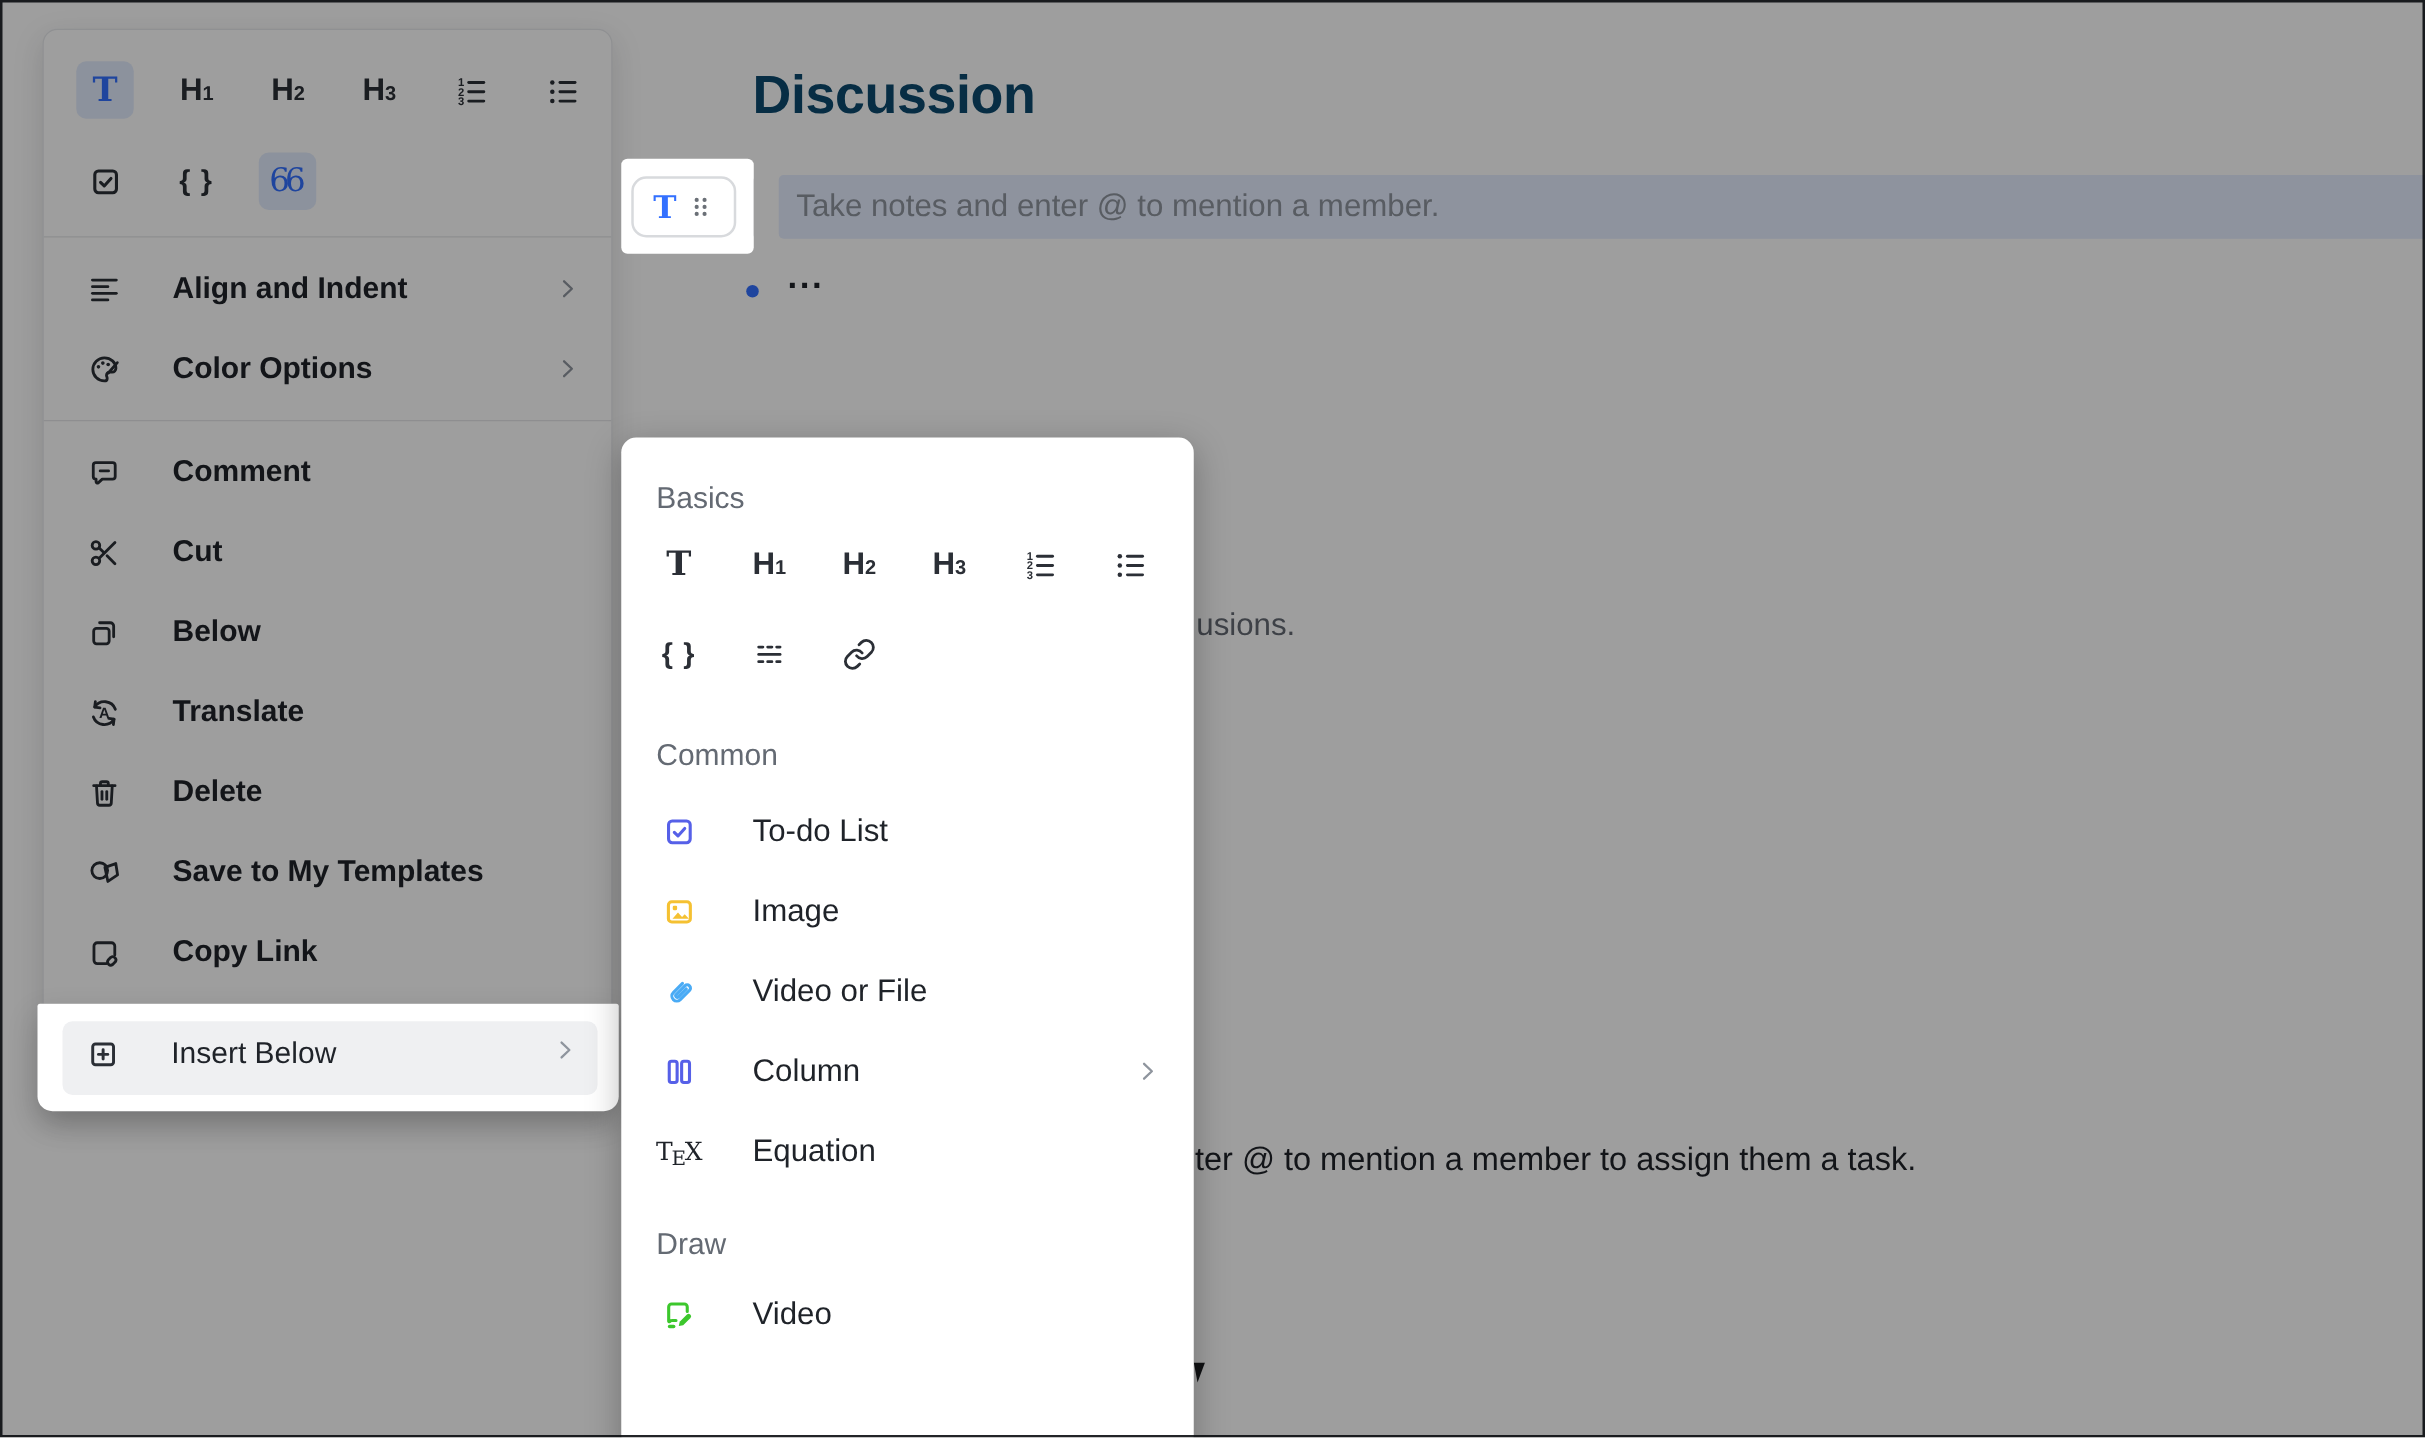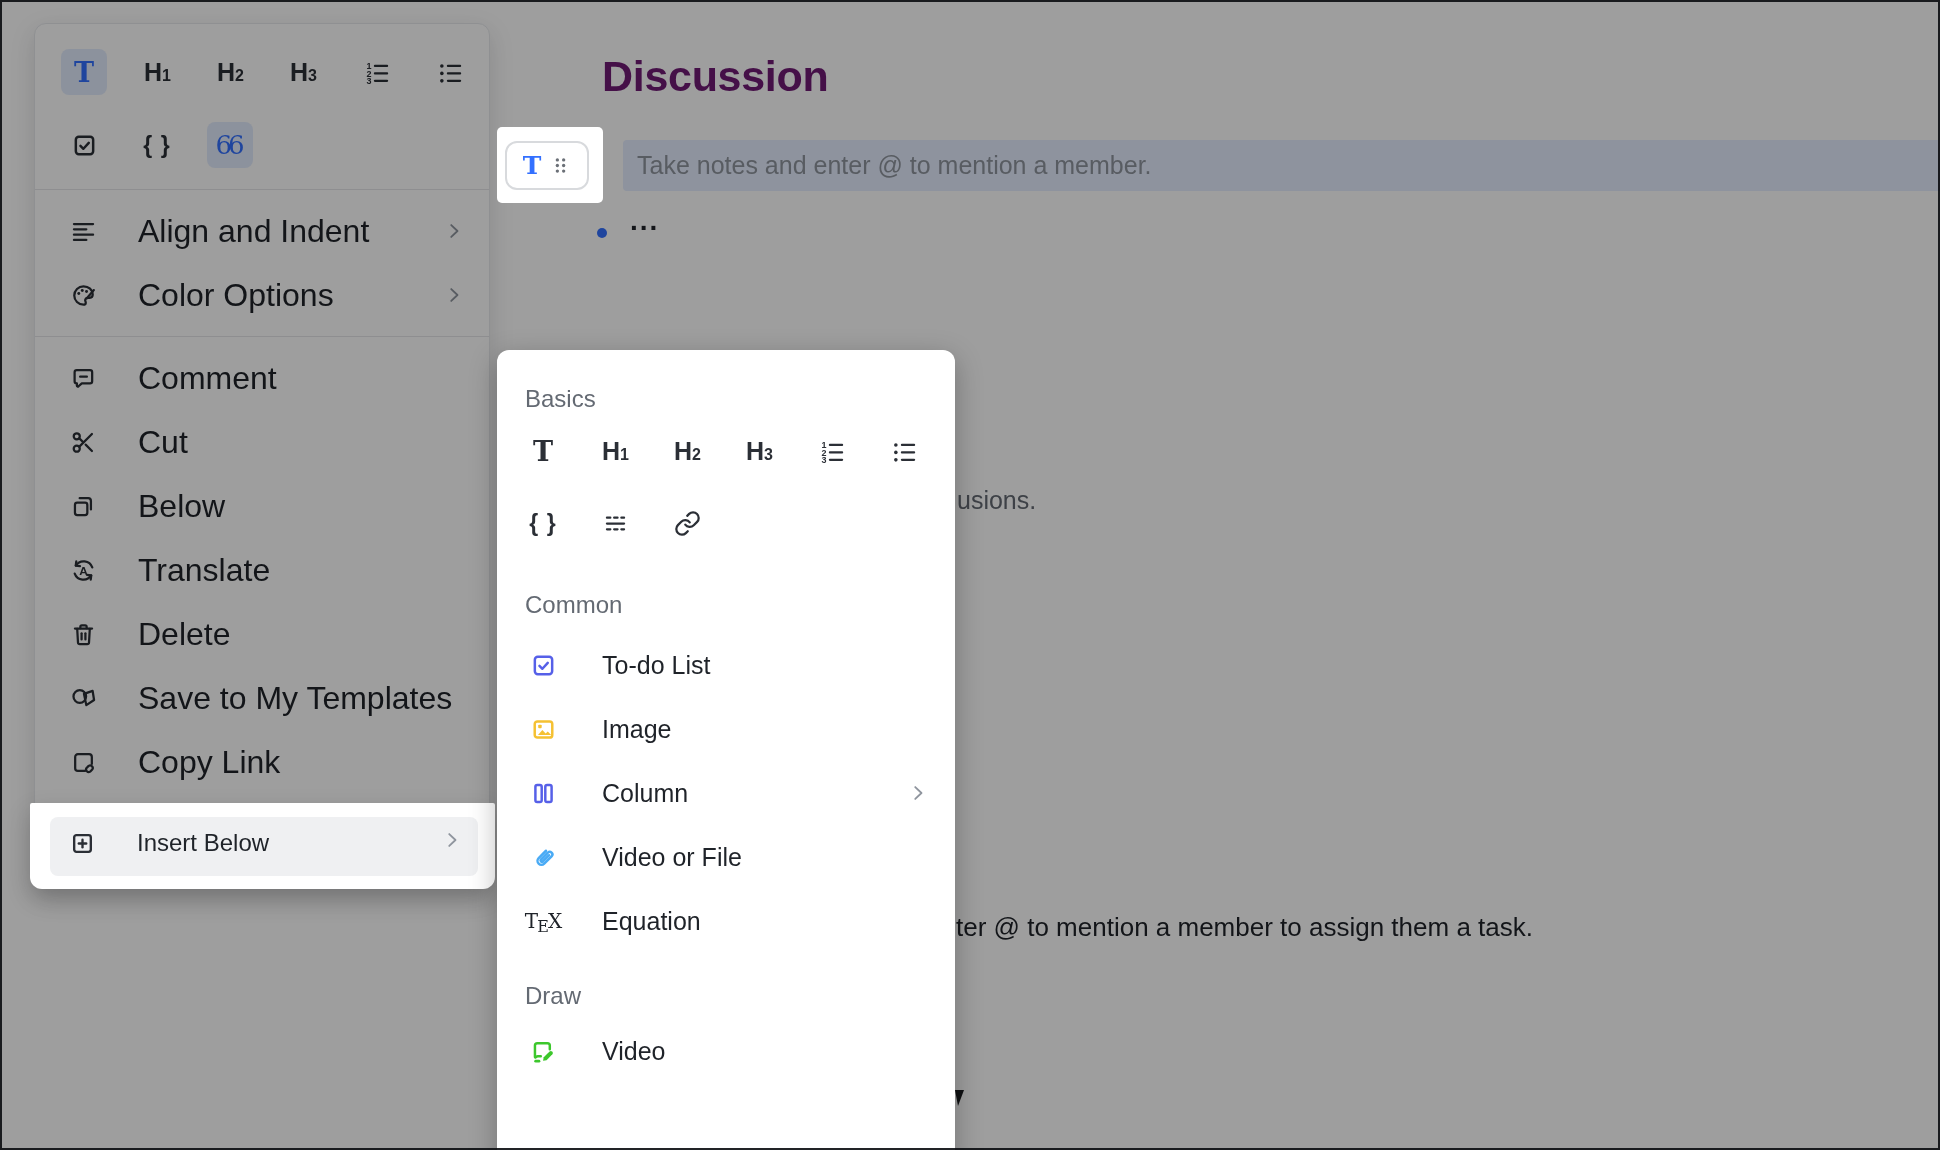--- a/index.html
+++ b/index.html
@@ -4,41 +4,41 @@
 <style>
   html,body{margin:0;padding:0;background:#e8e8e8;}
   .screen{
     position:relative;width:1940px;height:1150px;overflow:hidden;background:#ffffff;
     font-family:"Liberation Sans",sans-serif;-webkit-font-smoothing:antialiased;
   }
   .frame{position:absolute;inset:0;z-index:200;pointer-events:none;
     box-shadow:inset 0 0 0 2px rgba(10,12,16,.9);}
   
   .doc{position:absolute;inset:0;z-index:1;}
-  .doc-title{position:absolute;left:602px;top:52px;font-size:43px;font-weight:700;color:#701a75;letter-spacing:-.3px;text-align:right;}
+  .doc-title{position:absolute;left:602px;top:52px;font-size:43px;font-weight:700;color:#0c4a6e;letter-spacing:-.3px;text-align:right;}
   .sel-line{position:absolute;left:623px;top:140px;width:1317px;height:51px;border-radius:4px 0 0 4px;display:flex;align-items:center;}
   .sel-line .ph{font-size:25px;color:#8f959e;padding-left:14px;white-space:nowrap;}
   .bullet-dot{position:absolute;left:597px;top:228px;width:10px;height:10px;border-radius:50%;}
   .bullet-text{position:absolute;left:630px;top:205px;font-size:28px;font-weight:700;letter-spacing:2px;color:#1f2329;}
   .frag1{position:absolute;left:957px;top:486px;font-size:25px;color:#646a73;white-space:nowrap;}
   .frag2{position:absolute;left:956px;top:912px;font-size:26px;color:#1f2329;white-space:nowrap;}
   .frag3{position:absolute;left:955px;top:1090px;width:12px;height:18px;}
   
   .ctx{position:absolute;left:34px;top:23px;width:456px;height:866px;z-index:10;background:#fff;
     border:1px solid #e7e9ec;border-radius:12px;box-sizing:border-box;
     box-shadow:0 8px 24px rgba(31,35,41,.15);}
   .fmt-grid{padding:25px 0 21px 26px;display:flex;flex-wrap:wrap;gap:27px;width:413px;}
   .fmt-cell{width:46px;height:46px;border-radius:8px;display:flex;align-items:center;justify-content:center;
     color:#2b2f36;cursor:pointer;}
   .fmt-cell.sel{background:#e3ecfd;color:#3370ff;}
   .divider{height:1px;background:#e5e6e8;}
   .mgroup{padding:9px 0;}
   .mrow{height:64px;display:flex;align-items:center;padding:0 24px 0 34px;color:#1f2329;cursor:pointer;}
   .mrow .mico{width:28px;height:28px;display:flex;align-items:center;justify-content:center;color:#2b2f36;flex:none;}
-  .mrow .mlabel{margin-left:41px;font-size:32px;white-space:nowrap;}
+  .mrow .mlabel{margin-left:41px;font-size:24px;white-space:nowrap;font-weight:bold;}
   .mrow .chev{margin-left:auto;color:#8f959e;display:flex;}
   
   .scrim{position:absolute;inset:0;background:rgba(0,0,0,.38);z-index:50;}
   
   .spot-handle{position:absolute;left:497px;top:127px;width:106px;height:76px;z-index:60;background:#fff;border-radius:5px;}
   .hbtn{position:absolute;left:8px;top:14px;width:84px;height:49px;background:#fff;border:2px solid #d8dadd;
     border-radius:12px;box-sizing:border-box;display:flex;align-items:center;justify-content:center;gap:9px;cursor:pointer;}
   .hbtn .ht{font-family:"DejaVu Serif",serif;font-weight:600;font-size:25px;color:#3370ff;line-height:1;}
   .hbtn .hd{color:#6b7077;display:flex;}
   .caret-bar{position:absolute;left:598px;top:142px;width:5px;height:48px;border-radius:3px;background:#54575e;z-index:55;}
@@ -389,42 +389,42 @@
           <span class="sico" style="color:#f5c132">
             <svg class="ic" width="27" height="27" viewBox="0 0 24 24" fill="none" stroke="currentColor" stroke-width="2.2" stroke-linecap="round" stroke-linejoin="round">
               <rect x="4.2" y="4.8" width="15.6" height="14.4" rx="2.4"></rect>
               <rect class="fillp" x="7.3" y="7.7" width="3.1" height="3.1" rx=".8"></rect>
               <path class="fillp" d="M7.1 16.9l3.9-4.4 2.9 3.1 1.9-1.9 3 3.2z"></path>
             </svg>
           </span>
           <span class="slabel">Image</span>
         </div>
         <div class="srow">
+          <span class="sico" style="color:#4aabf5">
+            <svg class="ic" width="27" height="27" viewBox="0 0 24 24" fill="none" stroke="currentColor" stroke-width="2.2" stroke-linecap="round" stroke-linejoin="round">
+              <path d="M14.2 6l-6.5 6.5a3.5 3.5 0 0 0 4.95 4.95L19.2 11a2.33 2.33 0 0 0-3.3-3.3l-6.2 6.2a1.17 1.17 0 0 0 1.65 1.65l5.6-5.6"></path>
+            </svg>
+          </span>
+          <span class="slabel">Video or File</span>
+        </div>
+        <div class="srow">
           <span class="sico" style="color:#5660e8">
             <svg class="ic" width="27" height="27" viewBox="0 0 24 24" fill="none" stroke="currentColor" stroke-width="2.2" stroke-linecap="round" stroke-linejoin="round">
               <rect x="4.8" y="4.4" width="5.6" height="15.2" rx="1.6"></rect>
               <rect x="13.6" y="4.4" width="5.6" height="15.2" rx="1.6"></rect>
             </svg>
           </span>
           <span class="slabel">Column</span>
           <span class="chev">
             <svg width="22" height="22" viewBox="0 0 24 24" fill="none" stroke="currentColor" stroke-width="2" stroke-linecap="round" stroke-linejoin="round">
               <polyline points="9,5.5 15.8,12 9,18.5"></polyline>
             </svg>
           </span>
         </div>
         <div class="srow">
-          <span class="sico" style="color:#4aabf5">
-            <svg class="ic" width="27" height="27" viewBox="0 0 24 24" fill="none" stroke="currentColor" stroke-width="2.2" stroke-linecap="round" stroke-linejoin="round">
-              <path d="M14.2 6l-6.5 6.5a3.5 3.5 0 0 0 4.95 4.95L19.2 11a2.33 2.33 0 0 0-3.3-3.3l-6.2 6.2a1.17 1.17 0 0 0 1.65 1.65l5.6-5.6"></path>
-            </svg>
-          </span>
-          <span class="slabel">Video or File</span>
-        </div>
-        <div class="srow">
           <span class="sico" style="color:#1f2329">
             <span class="g-tex">T<span class="g-texE">E</span>X</span>
           </span>
           <span class="slabel">Equation</span>
         </div>
       </div>
       <div class="sec-label draw">Draw</div>
       <div class="sub-list draw">
         <div class="srow">
           <span class="sico" style="color:#3cc72c">

